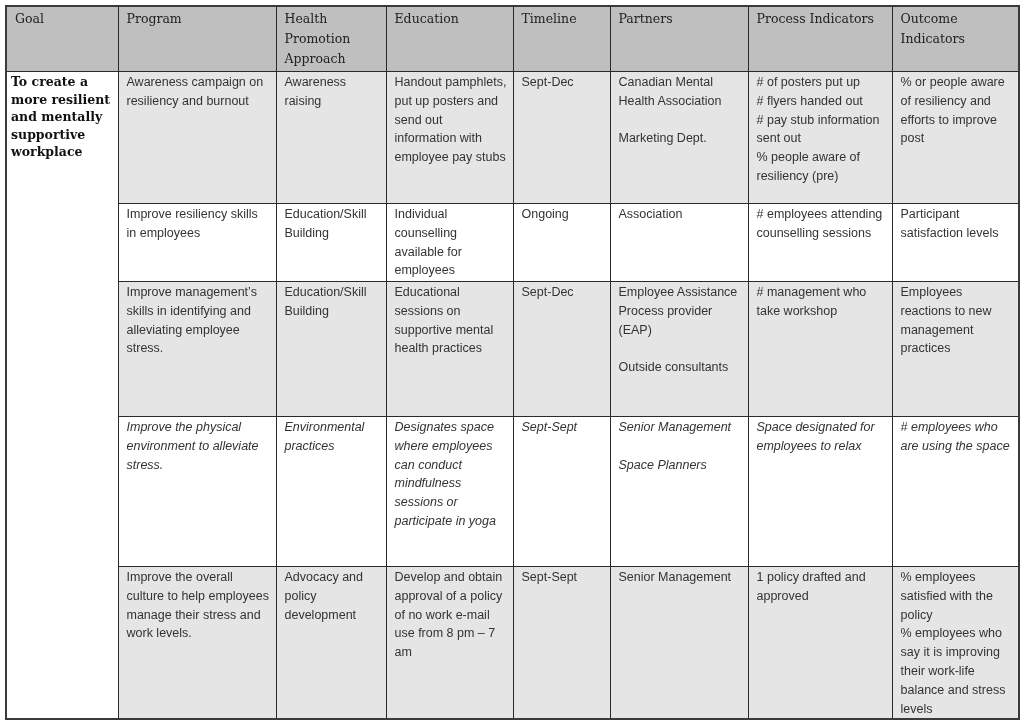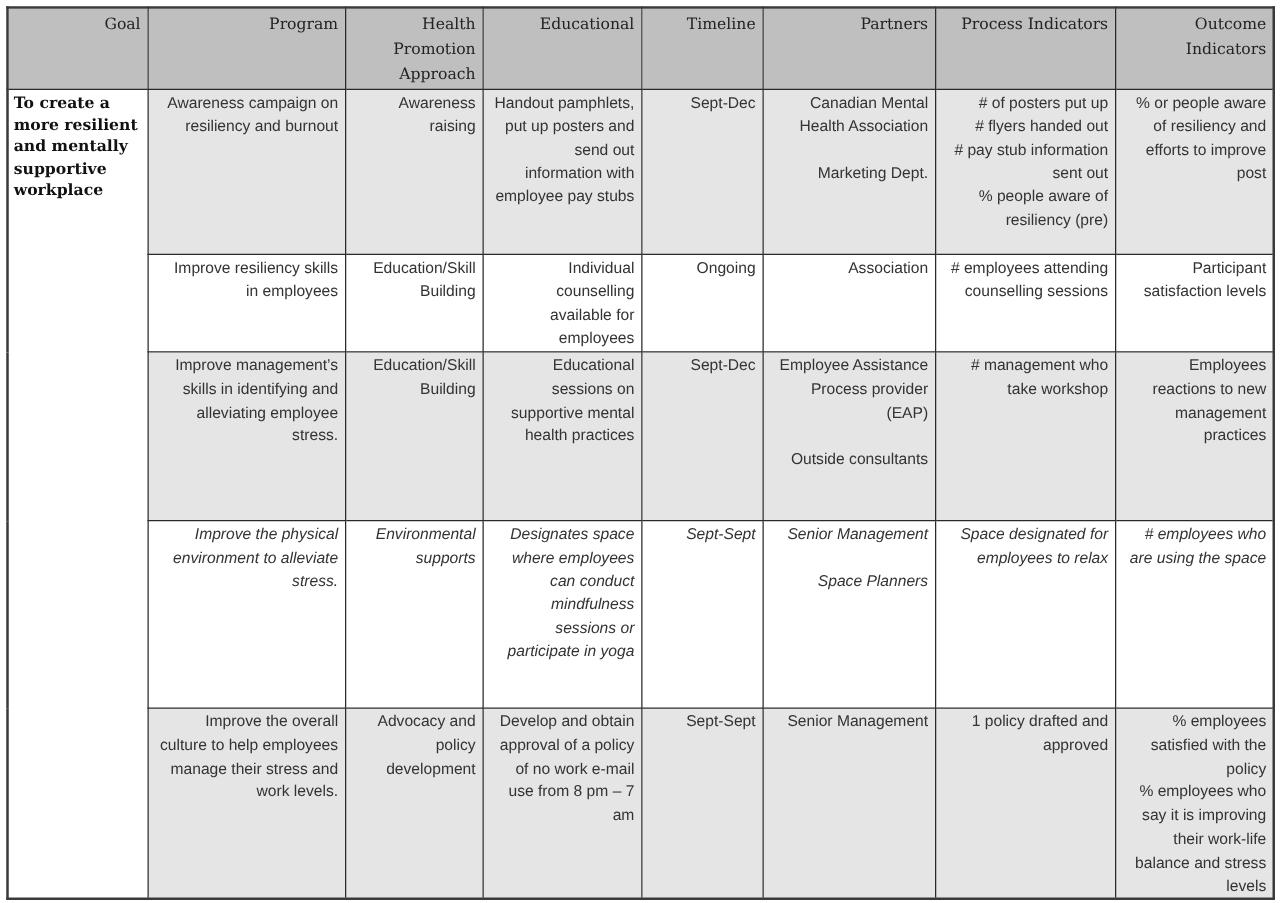--- a/index.html
+++ b/index.html
@@ -27,21 +27,21 @@
       font-family: "Liberation Sans", "DejaVu Sans", sans-serif;
       font-size: 12.5px;
       line-height: 18.8px;
       color: #333333;
     }
     table.plan td, table.plan th {
       border: 1px solid #2a2a2a;
       vertical-align: top;
       padding: 1px 5px 0 8px;
       overflow: hidden;
-      text-align: right;
+      text-align: left;
       font-weight: normal;
     }
     table.plan thead th {
       background: #bfbfbf;
       font-family: "DejaVu Serif", "Liberation Serif", serif;
       font-size: 12.5px;
       line-height: 20px;
       color: #222222;
       padding-top: 2px;
       height: 62px;
@@ -79,21 +79,21 @@
       <col style="width:97px">
       <col style="width:138px">
       <col style="width:144px">
       <col style="width:127px">
     </colgroup>
     <thead>
       <tr>
         <th>Goal</th>
         <th>Program</th>
         <th>Health Promotion Approach</th>
-        <th>Educational</th>
+        <th>Education</th>
         <th>Timeline</th>
         <th>Partners</th>
         <th>Process Indicators</th>
         <th>Outcome Indicators</th>
       </tr>
     </thead>
     <tbody>
 
       <tr class="shaded r1">
         <td class="goal-cell" rowspan="5">To create a more resilient and mentally supportive workplace</td>
@@ -146,21 +146,21 @@
         <td>
           <span class="cell-line"># management who take workshop</span>
         </td>
         <td>
           <span class="cell-line">Employees reactions to new management practices</span>
         </td>
       </tr>
 
       <tr class="plain r4">
         <td>Improve the physical environment to alleviate stress.</td>
-        <td>Environmental supports</td>
+        <td>Environmental practices</td>
         <td>Designates space where employees can conduct mindfulness sessions or participate in yoga</td>
         <td>Sept-Sept</td>
         <td>
           <span class="cell-line">Senior Management</span>
           <span class="cell-line gap"></span>
           <span class="cell-line">Space Planners</span>
         </td>
         <td>
           <span class="cell-line">Space designated for employees to relax</span>
         </td>

